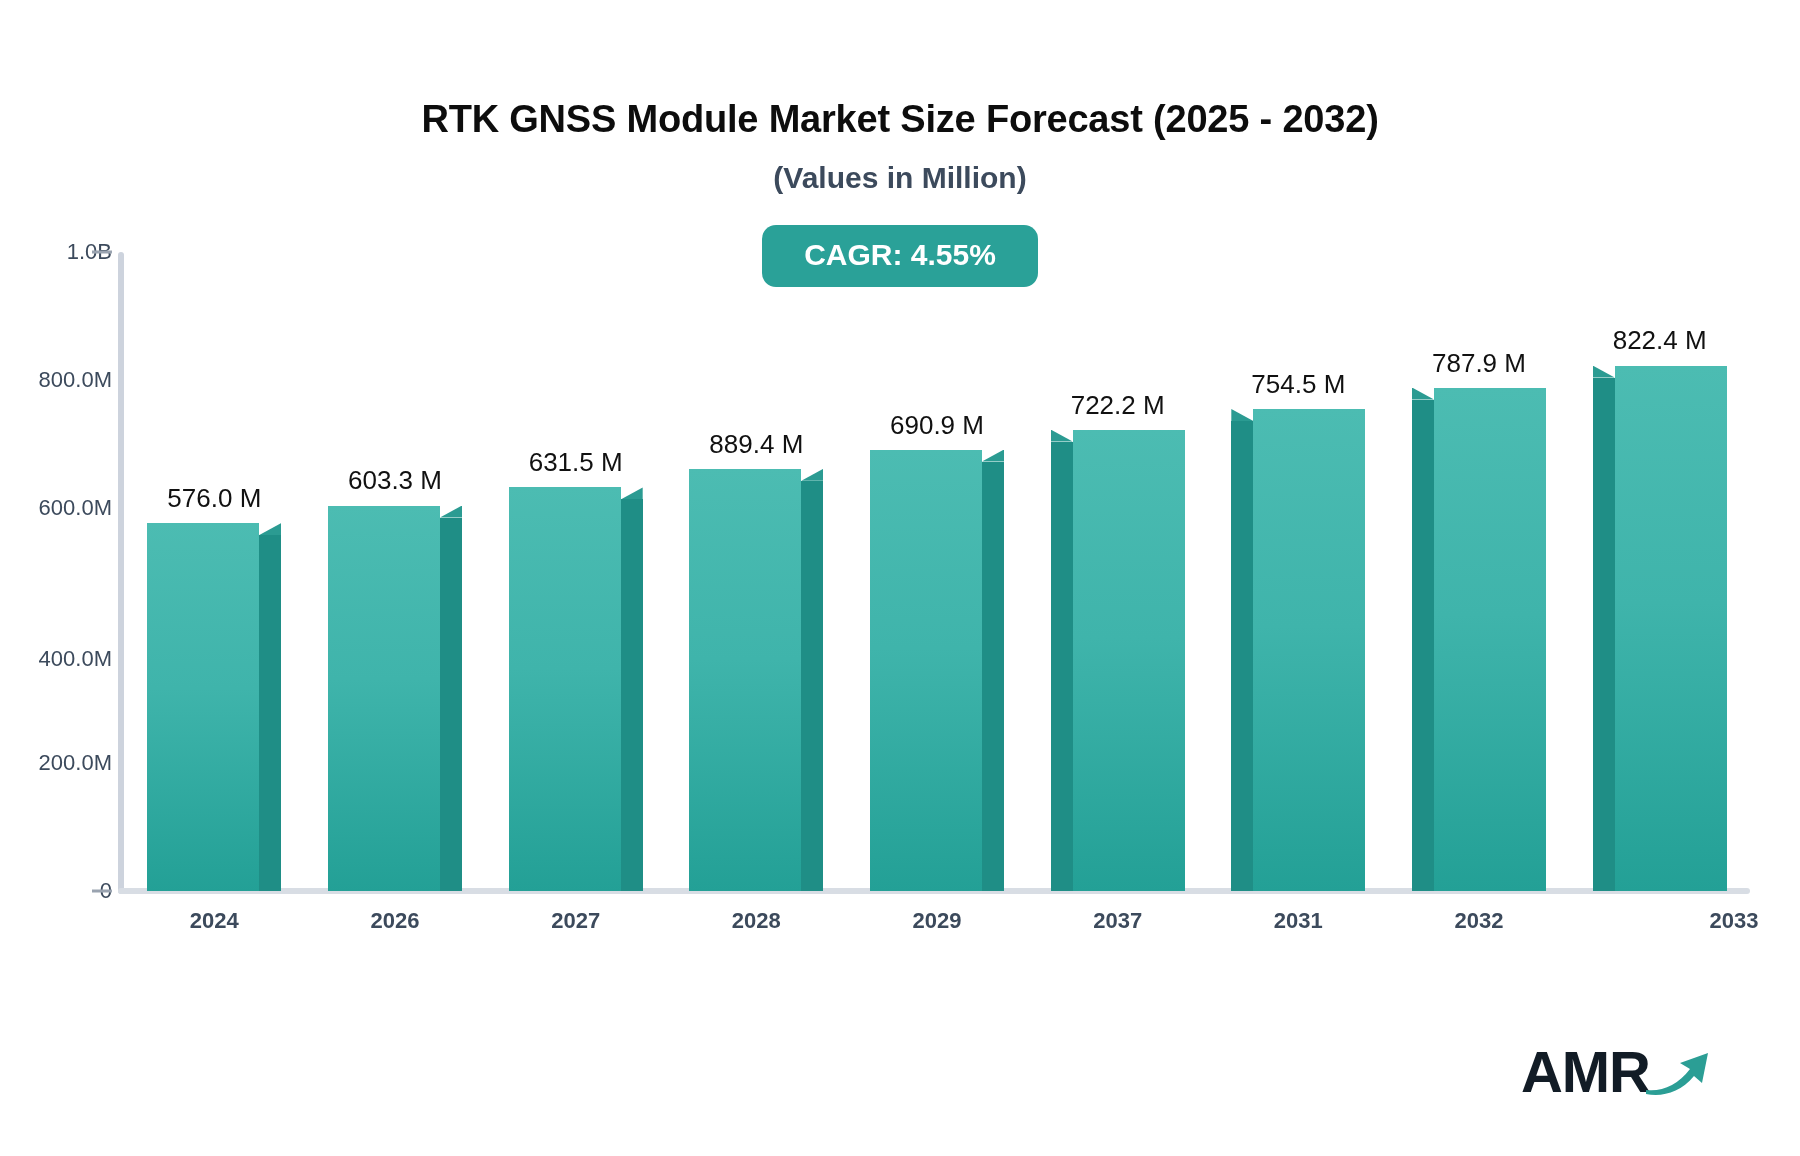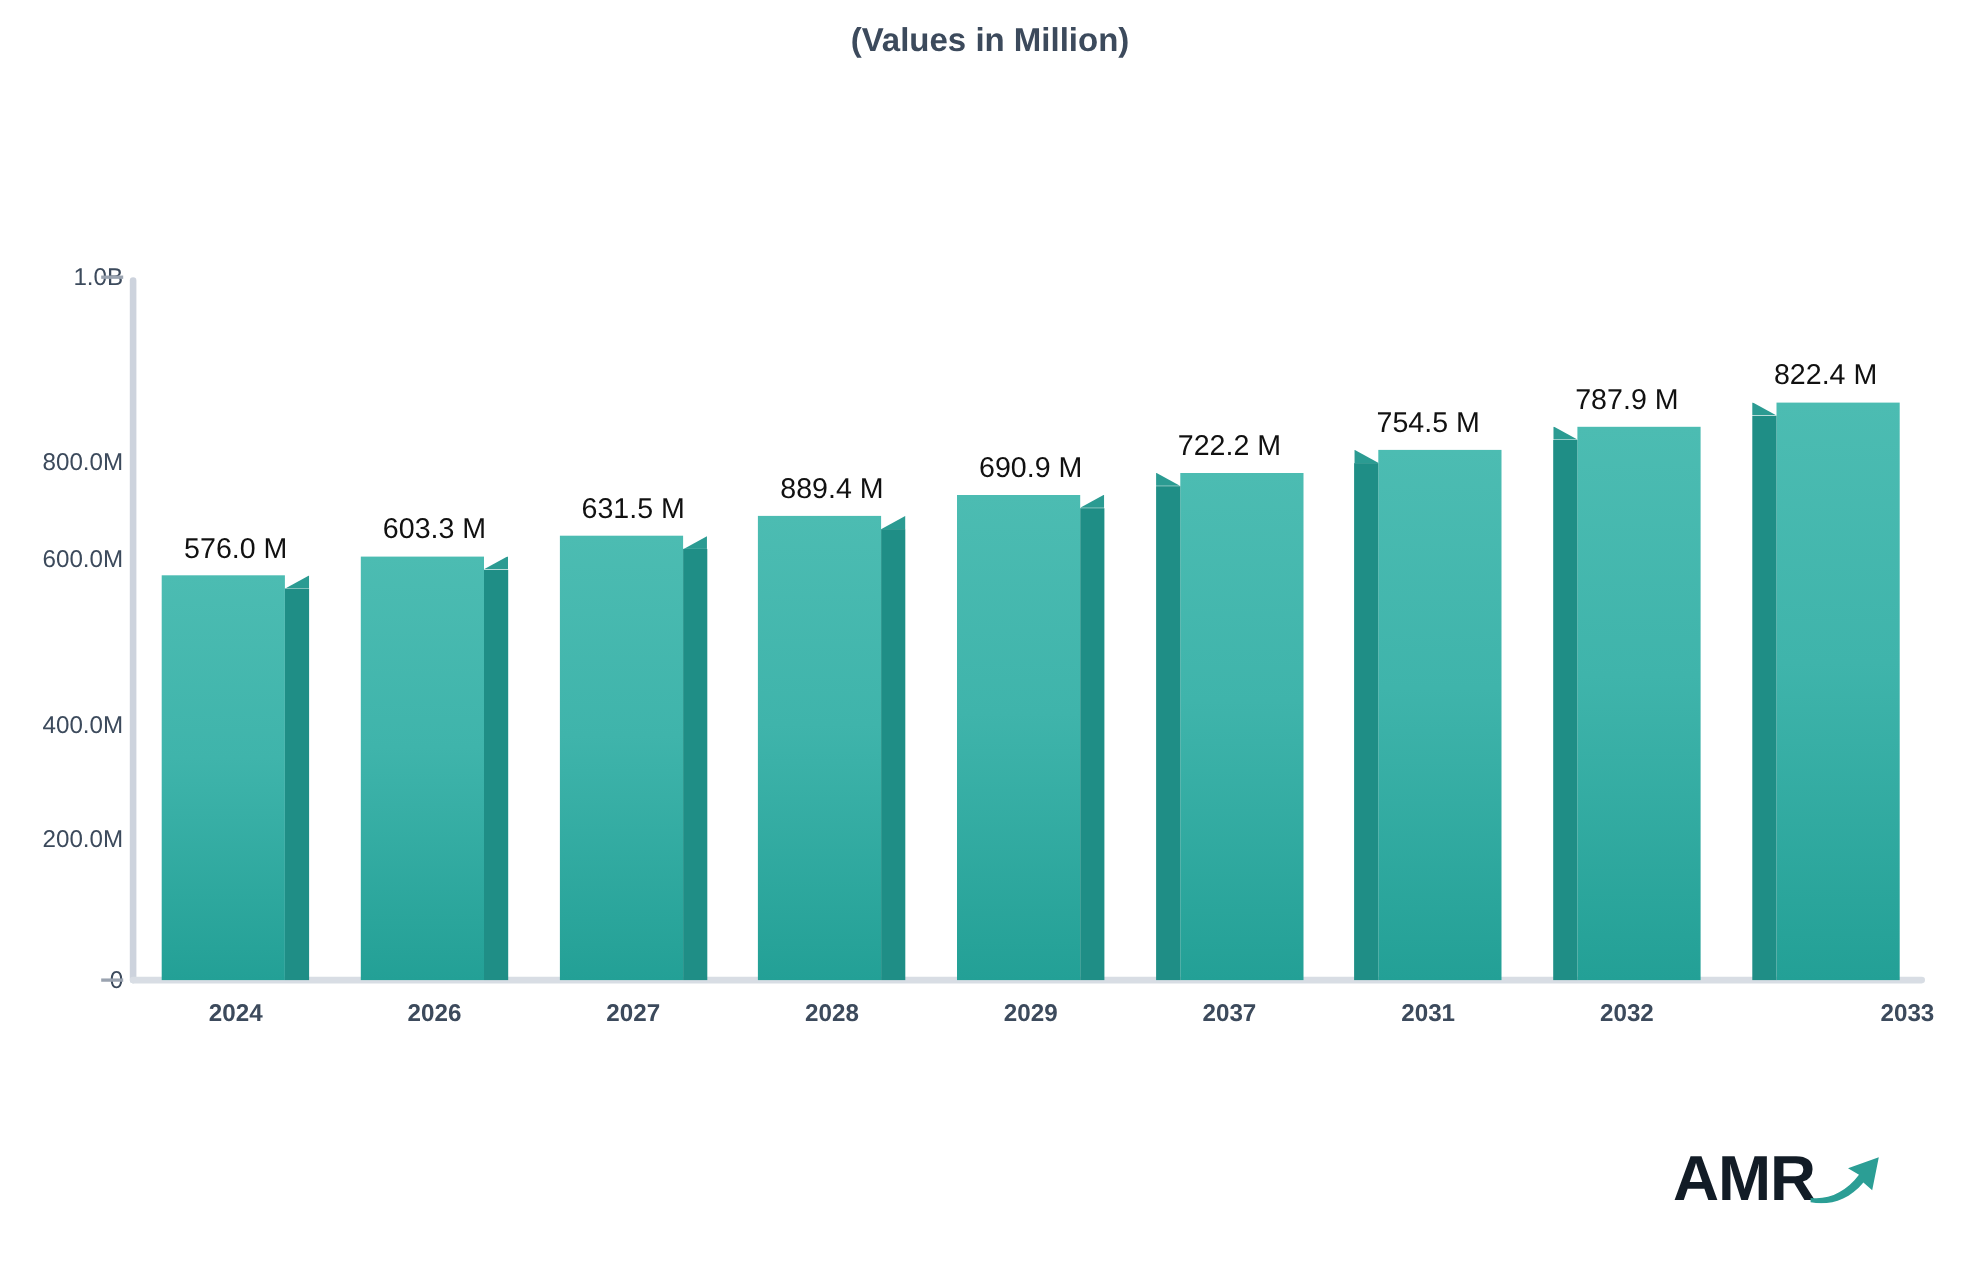--- a/index.html
+++ b/index.html
@@ -185,33 +185,35 @@
   }
   #amr-logo-arrow {
     margin-left: -6px;
     margin-bottom: 2px;
   }
 </style>
 </head>
 <body>
 
 <div id="chart-header">
+  <h1 id="chart-title">RTK GNSS Module Market Size Forecast (2025 - 2032)</h1>
   <h2 id="chart-subtitle">(Values in Million)</h2>
+  <div id="cagr-badge">CAGR: 4.55%</div>
 </div>
 
 <div id="plot-area">
   <div id="y-axis-line"></div>
   <div id="x-axis-line"></div>
   <div id="y-ticks">
       <div class="y-tick" style="top: 891px;">0</div>
       <div class="y-tick-dash" style="top: 891px;"></div>
       <div class="y-tick" style="top: 763.2px;">200.0M</div>
       <div class="y-tick" style="top: 635.4px; margin-top: 24px;">400.0M</div>
       <div class="y-tick" style="top: 507.6px;">600.0M</div>
-      <div class="y-tick" style="top: 379.8px; margin-top: 40px;">800.0M</div>
+      <div class="y-tick" style="top: 379.8px;">800.0M</div>
       <div class="y-tick" style="top: 252px;">1.0B</div>
       <div class="y-tick-dash" style="top: 252px;"></div>
     </div>
   <div id="bars-layer">
       <div class="bar-slot" style="left: 23.3333px; width: 134px;">
         <div class="bar-3d side-right" style="height: 368.064px;">
           <div class="bar-face" style="height: 368.064px;"></div>
           <div class="bar-side" style="height: 356.064px;"></div>
           <div class="bar-side-top" style="top: 0px;"></div>
         </div>

